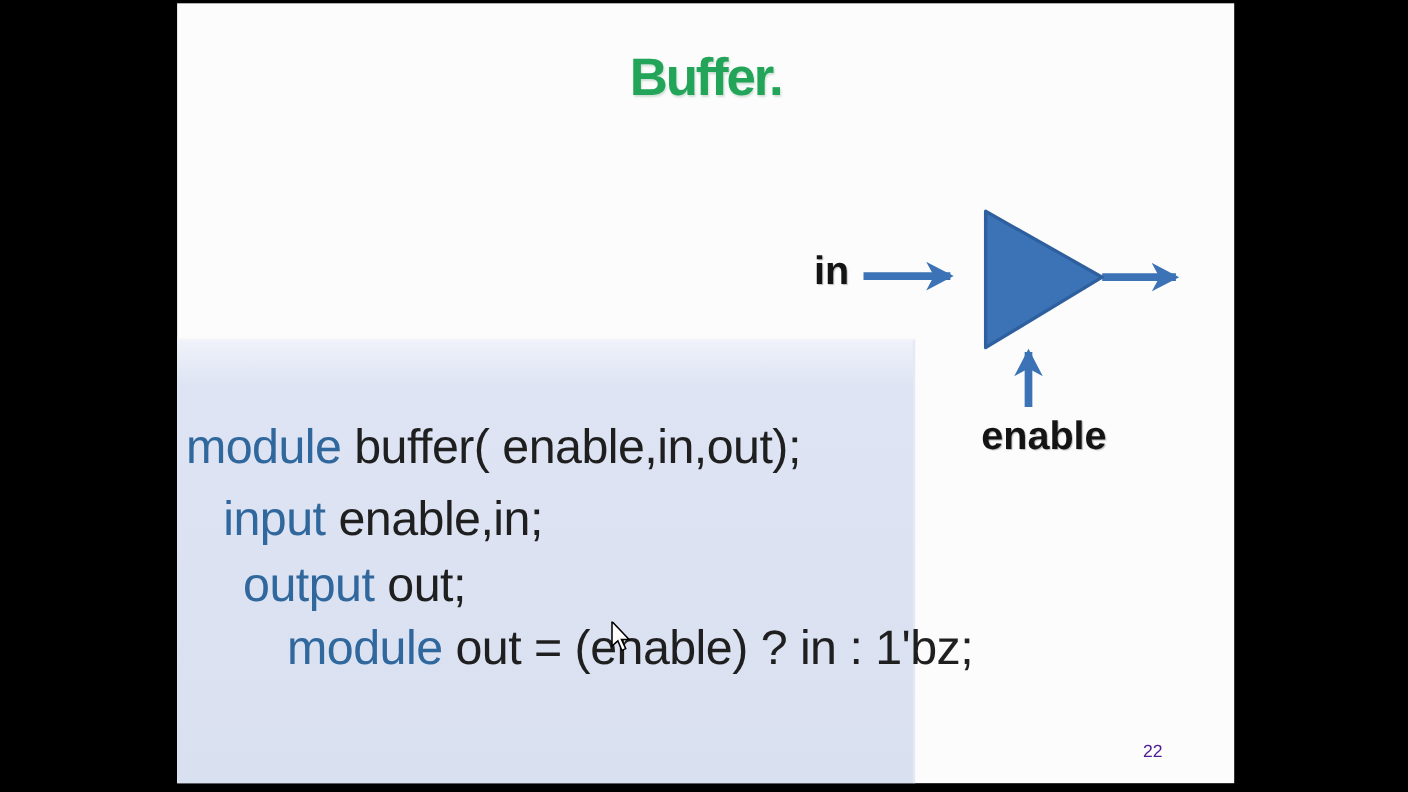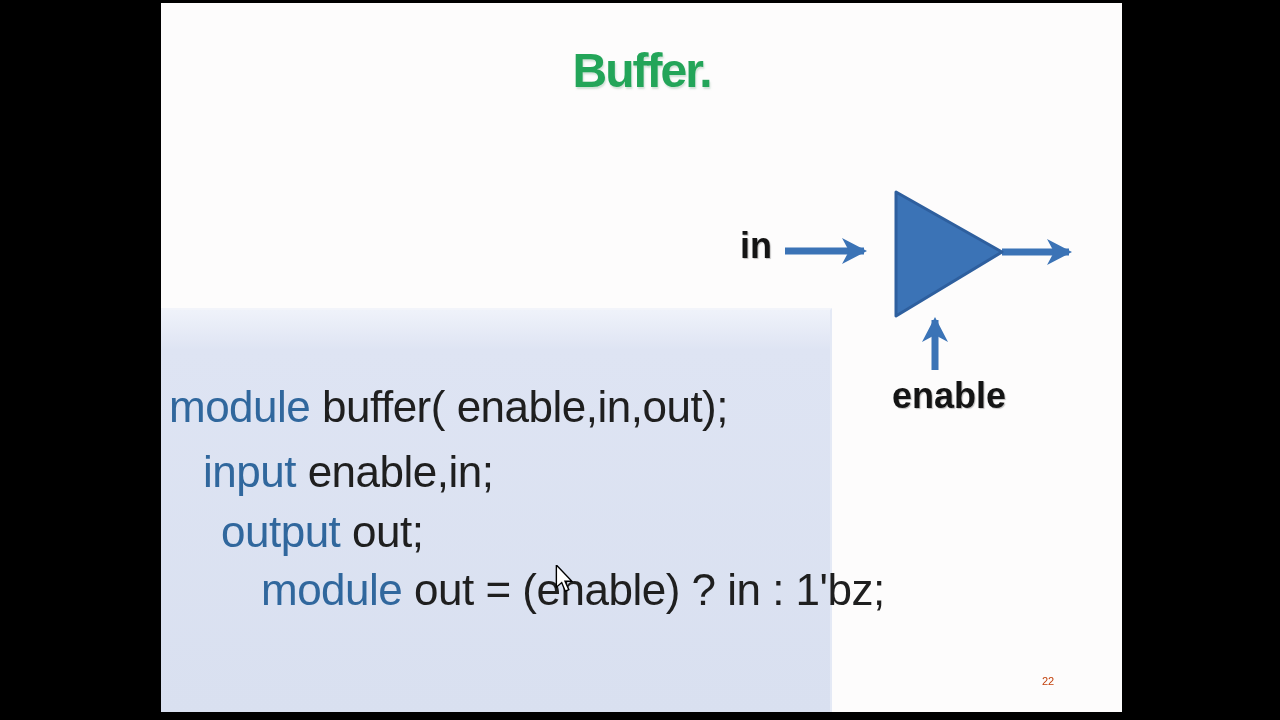--- a/index.html
+++ b/index.html
@@ -63,22 +63,22 @@
   .code-line .kw { color: #30679D; }
   .code-line-1 { left: 8px;   top: 67px;  }
   .code-line-2 { left: 42px;  top: 132px; }
   .code-line-3 { left: 42px;  top: 192px; margin-left: 18px; }
   .code-line-4 { left: 100px; top: 250px; }
   .code-line-5 { left: 6px;   top: 312px; }
   .page-number {
     position: absolute;
     left: 855px; top: 672px; width: 64px;
     text-align: center;
-    font-size: 11px;
-    color: #c2410c;
+    font-size: 16px;
+    color: #4c1d95;
   }
   .cursor-svg {
     position: absolute;
     left: 392px; top: 562px;
     width: 22px; height: 28px;
   }
 </style>
 </head>
 <body>
 

